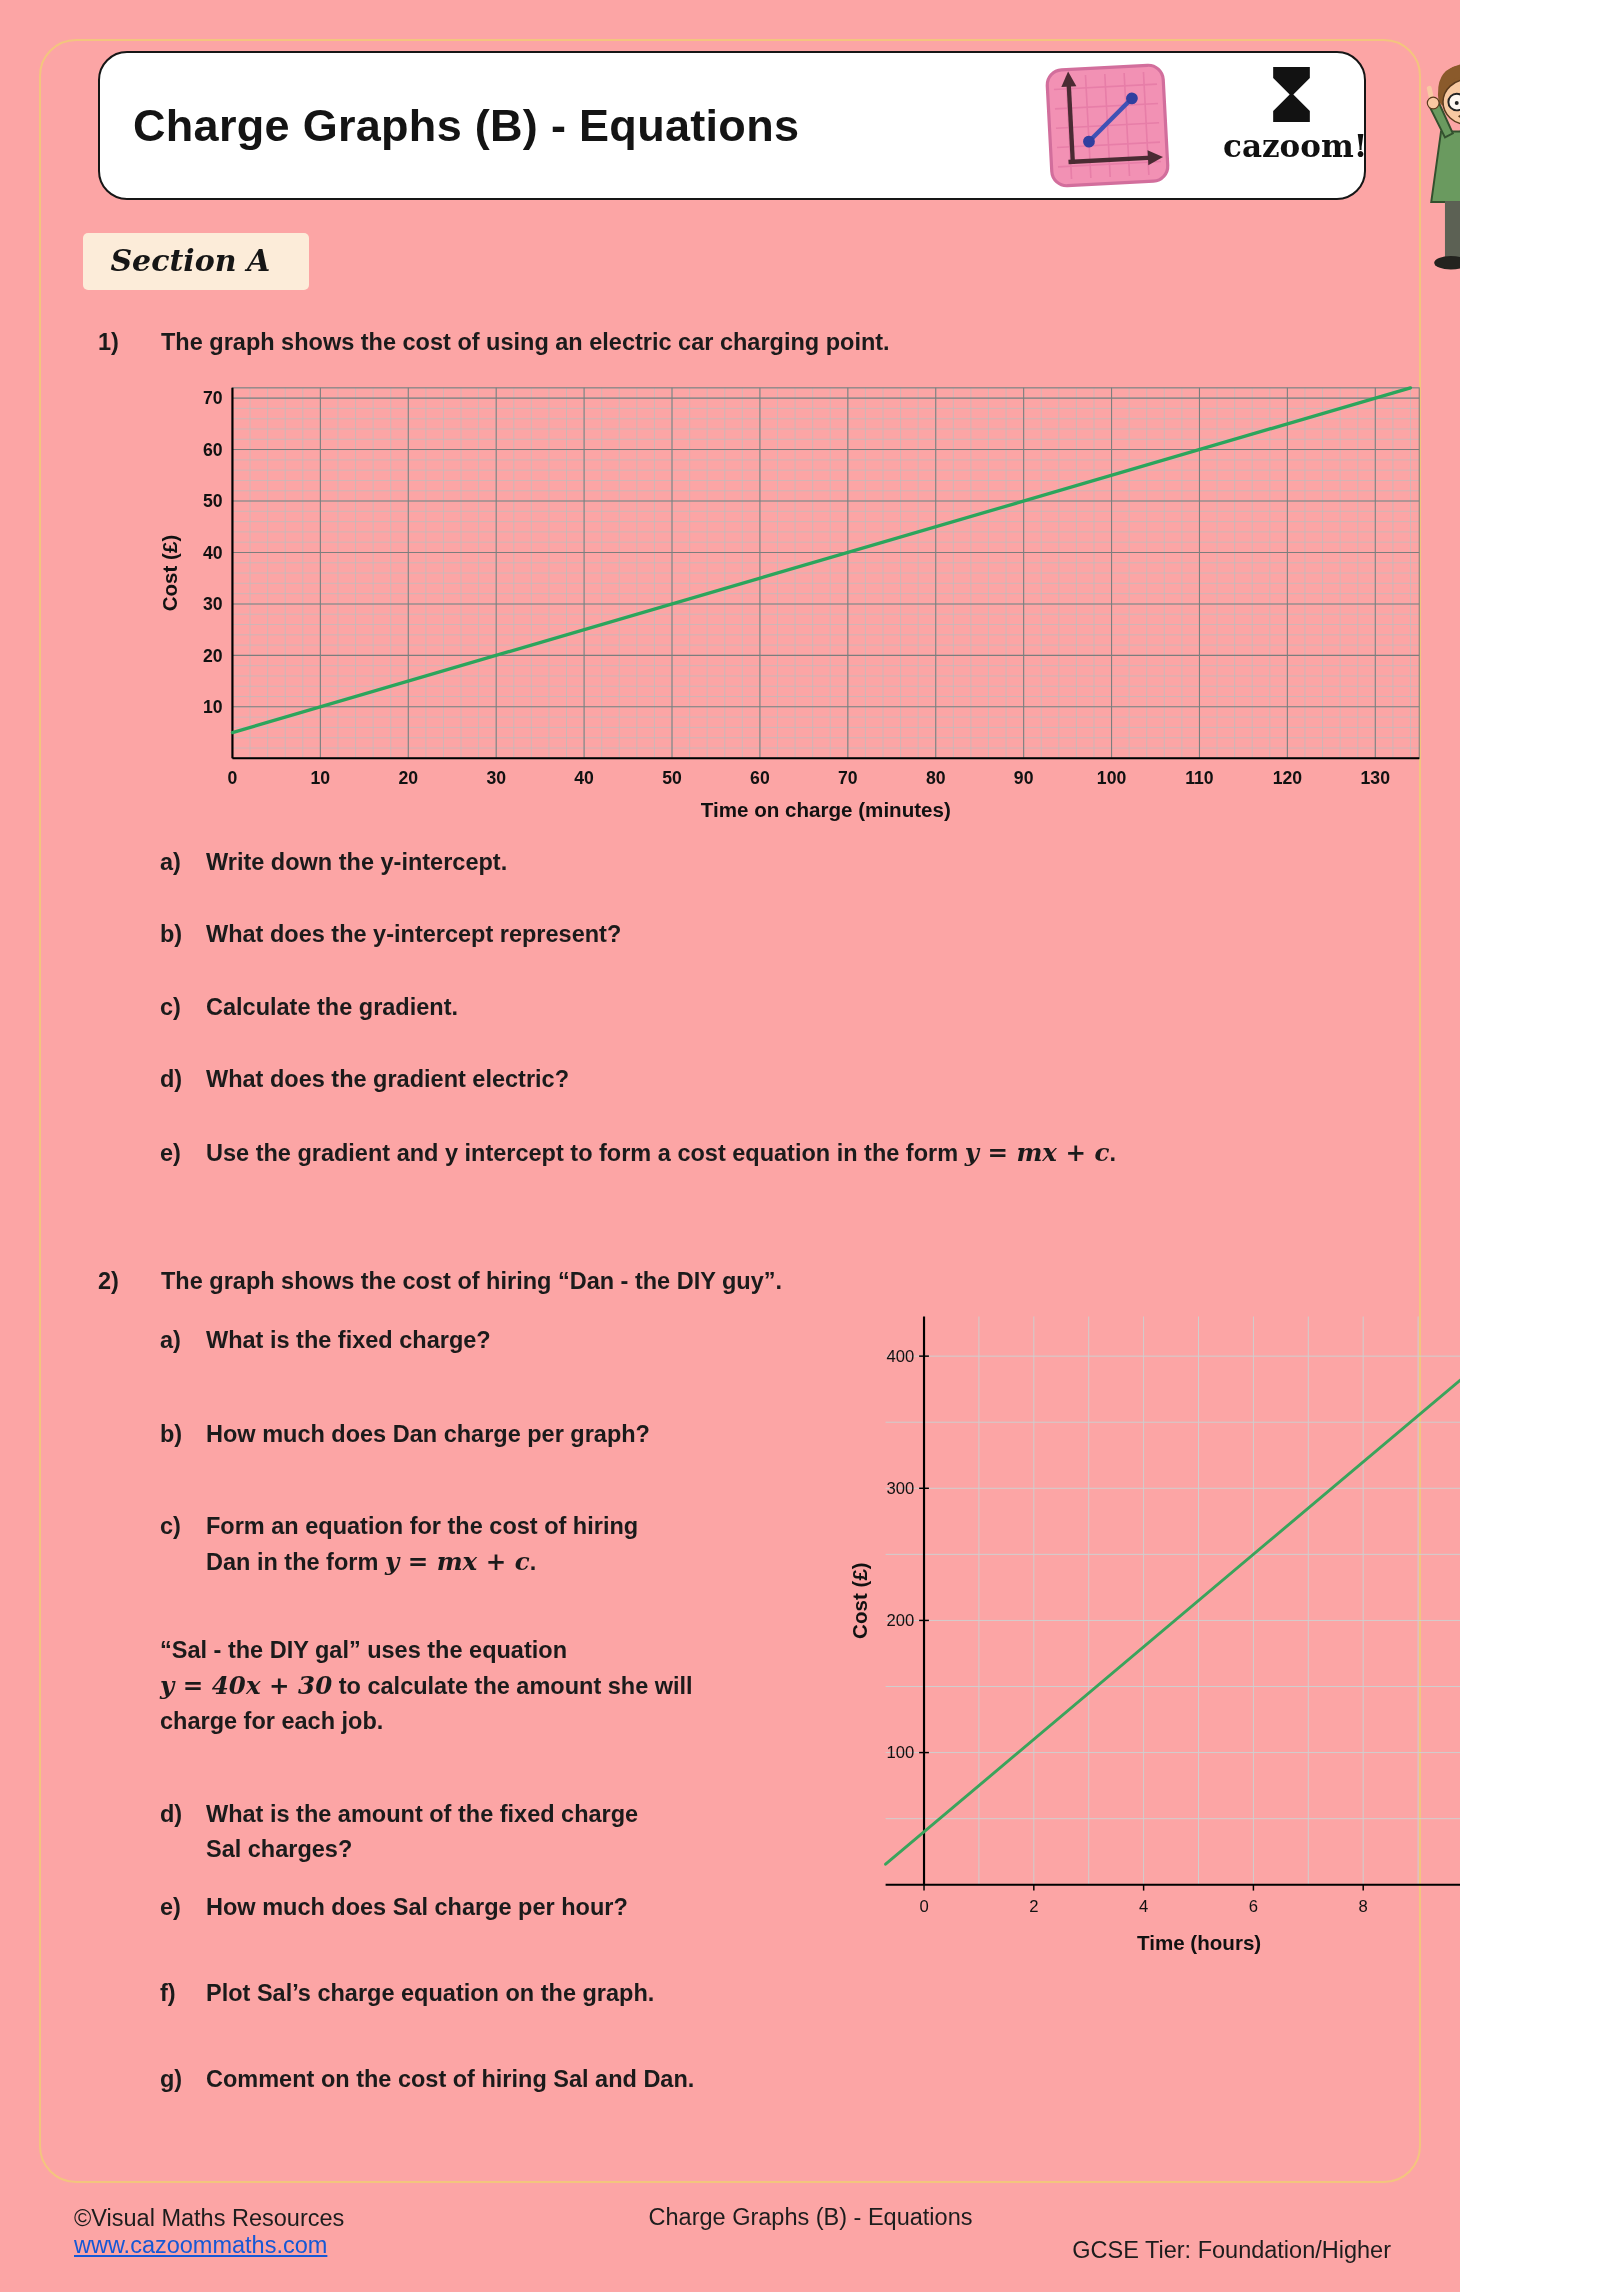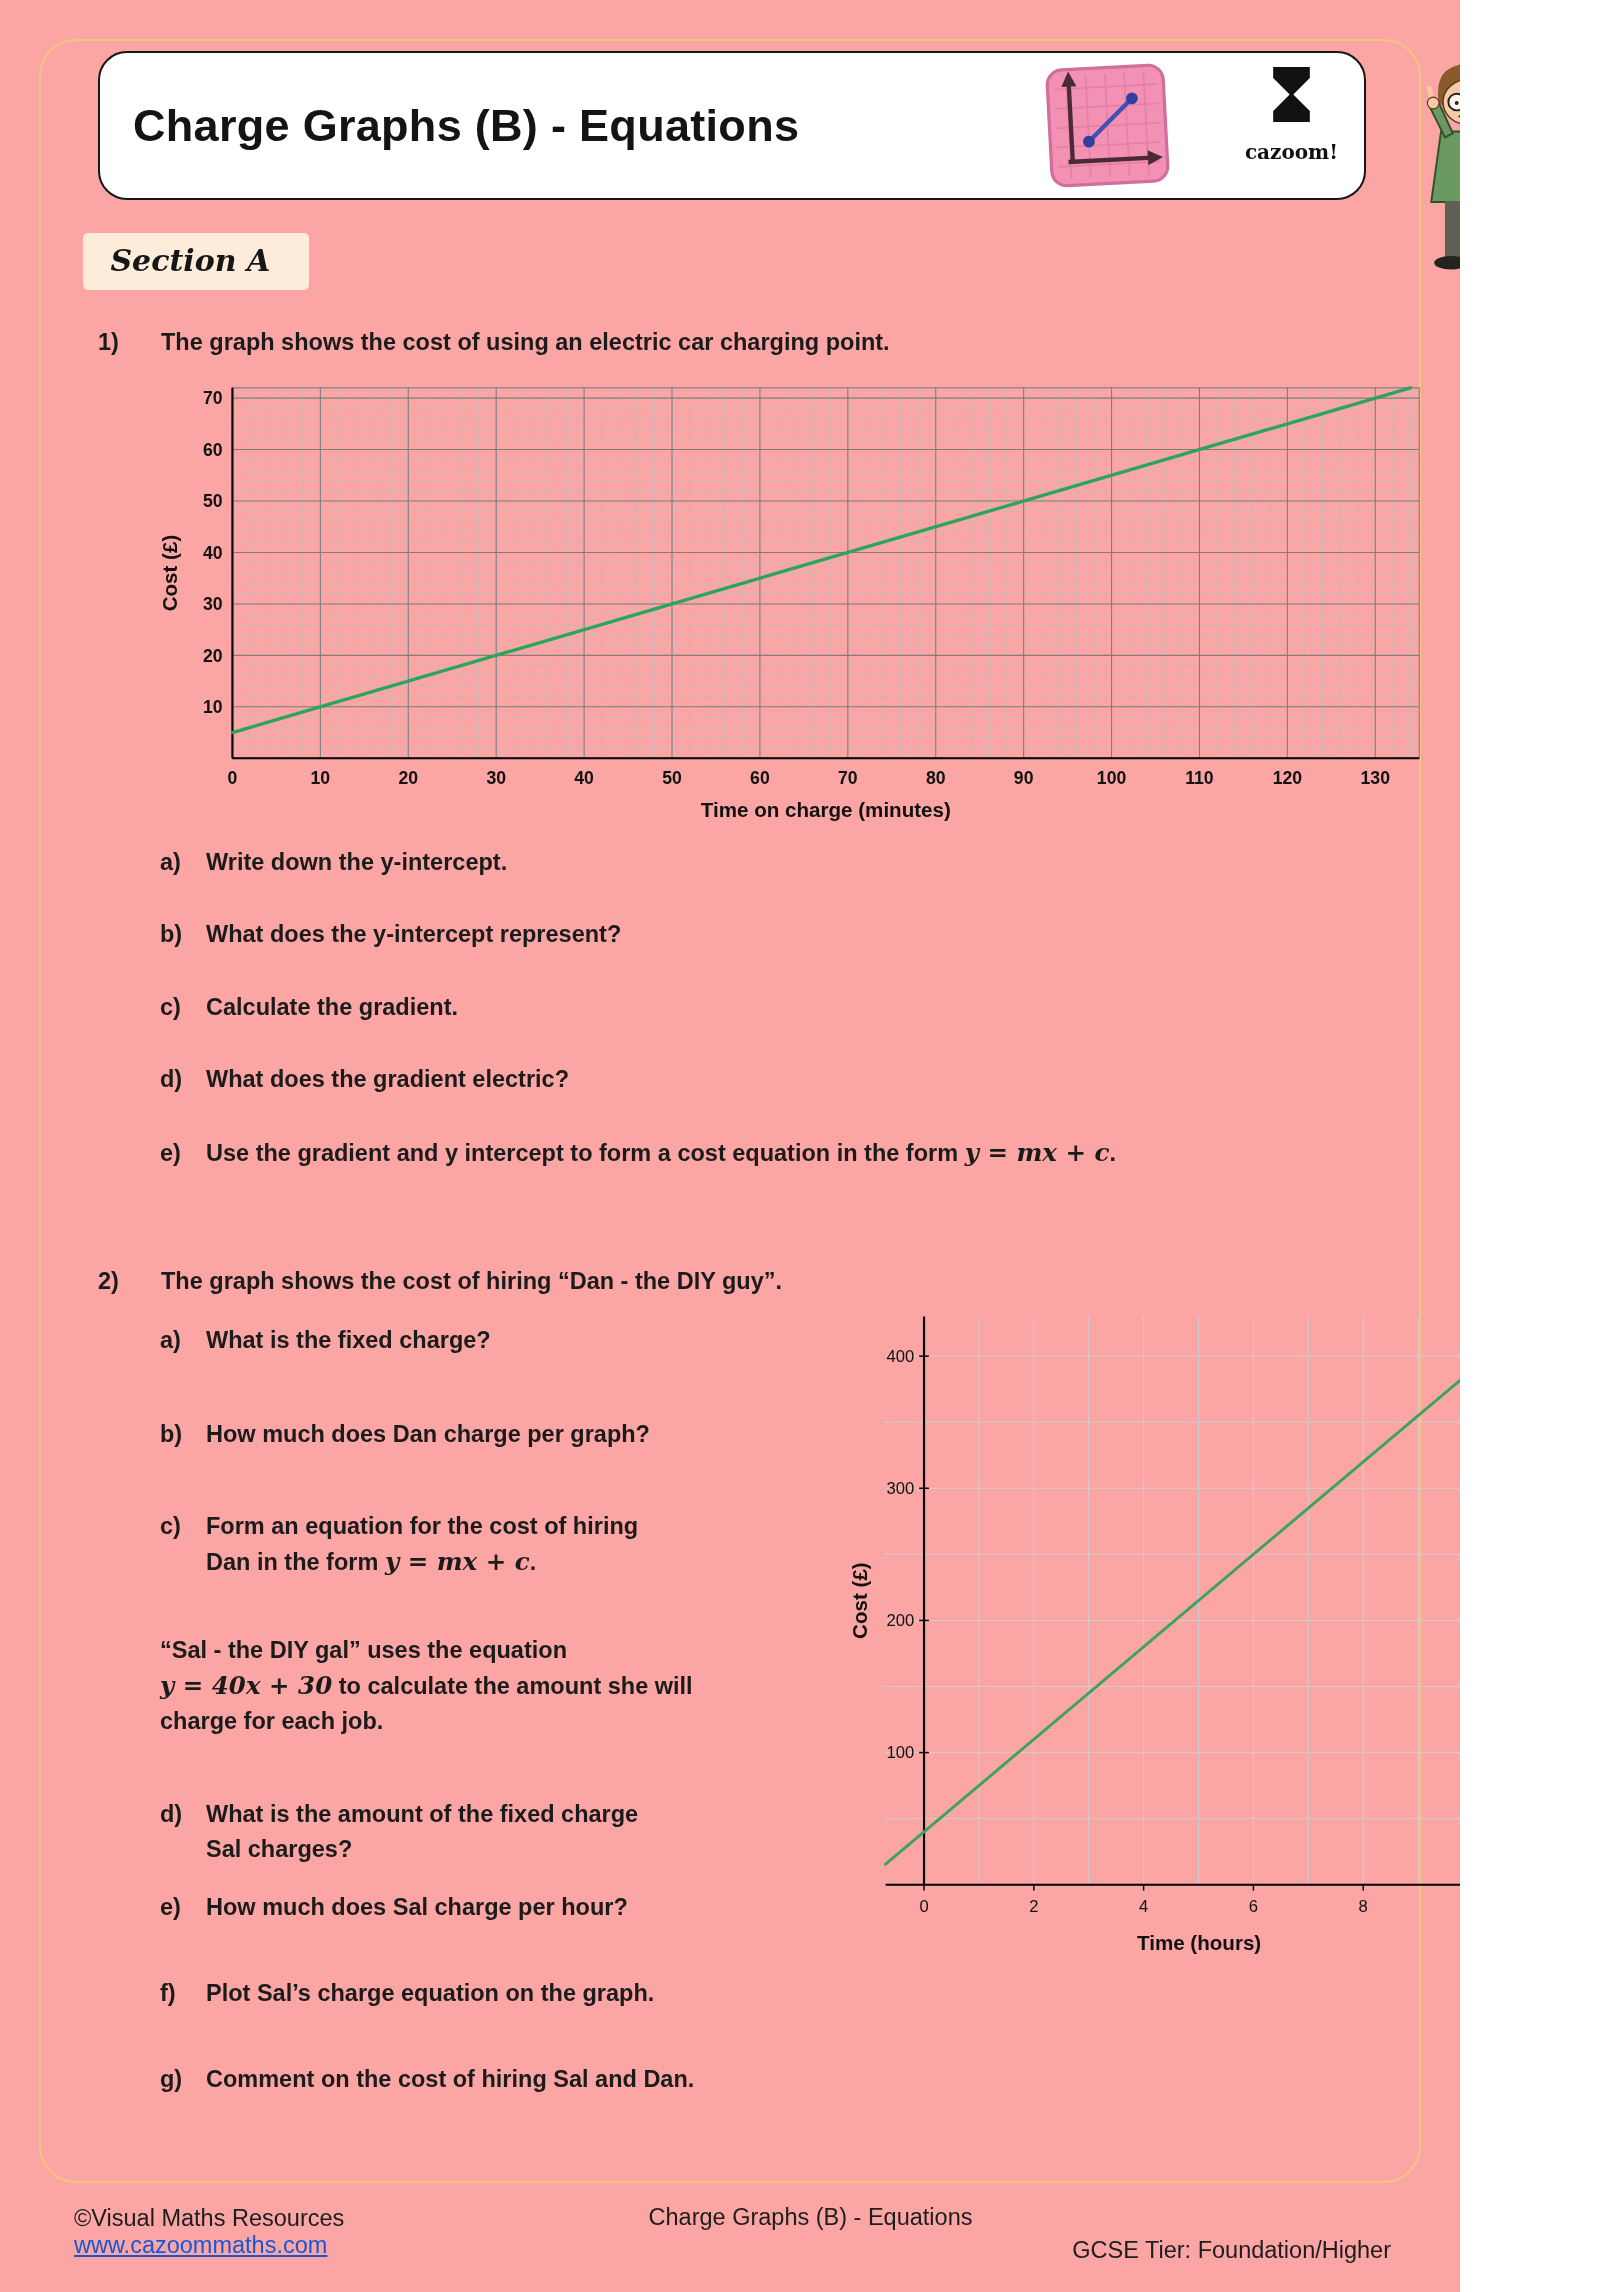--- a/index.html
+++ b/index.html
@@ -7,21 +7,21 @@
   .page{position:relative;width:1460px;height:2293px;background:#fca5a5;overflow:hidden;
         font-family:"Liberation Sans",sans-serif;color:#1d1d1d;}
   .outer-border{position:absolute;left:39px;top:39px;right:39px;bottom:110px;
         border:2.5px solid #f3c57e;border-radius:37px;pointer-events:none;}
   .header-box{position:absolute;left:98px;top:51px;width:1264px;height:145px;
         border:2.9px solid #161616;border-radius:29px;background:#fff;}
   .page-title{position:absolute;left:33px;top:0;height:145px;display:flex;align-items:center;
         font-size:45px;font-weight:800;letter-spacing:0.3px;color:#141414;}
   .sticker{position:absolute;left:943px;top:7.8px;width:129px;height:129px;transform:rotate(-3deg);}
   .cazoom-logo{position:absolute;left:1123px;top:11.8px;width:137px;text-align:center;}
-  .cazoom-text{font-family:"DejaVu Serif",serif;font-weight:700;font-size:20px;color:#111;margin-top:12px;}
+  .cazoom-text{font-family:"DejaVu Serif",serif;font-weight:700;font-size:31px;color:#111;margin-top:0;}
   .teacher{position:absolute;left:1390px;top:55px;}
   .section-label{position:absolute;left:83px;top:233px;background:#fcecd9;border-radius:5px;
         padding:9.8px 39px 11.8px 27.4px;font-family:"DejaVu Serif",serif;font-style:italic;font-weight:700;
         font-size:30px;color:#161616;}
   .row{position:absolute;font-size:23.5px;font-weight:700;color:#1b1b1b;line-height:35px;}
   .qnum{display:inline-block;width:63px;}
   .qlabel{display:inline-block;width:46px;}
   .math{font-family:"DejaVu Serif",serif;font-style:italic;font-weight:700;font-size:24.5px;}
   .chart-wrap{position:absolute;}
   svg text{font-family:"Liberation Sans",sans-serif;}

